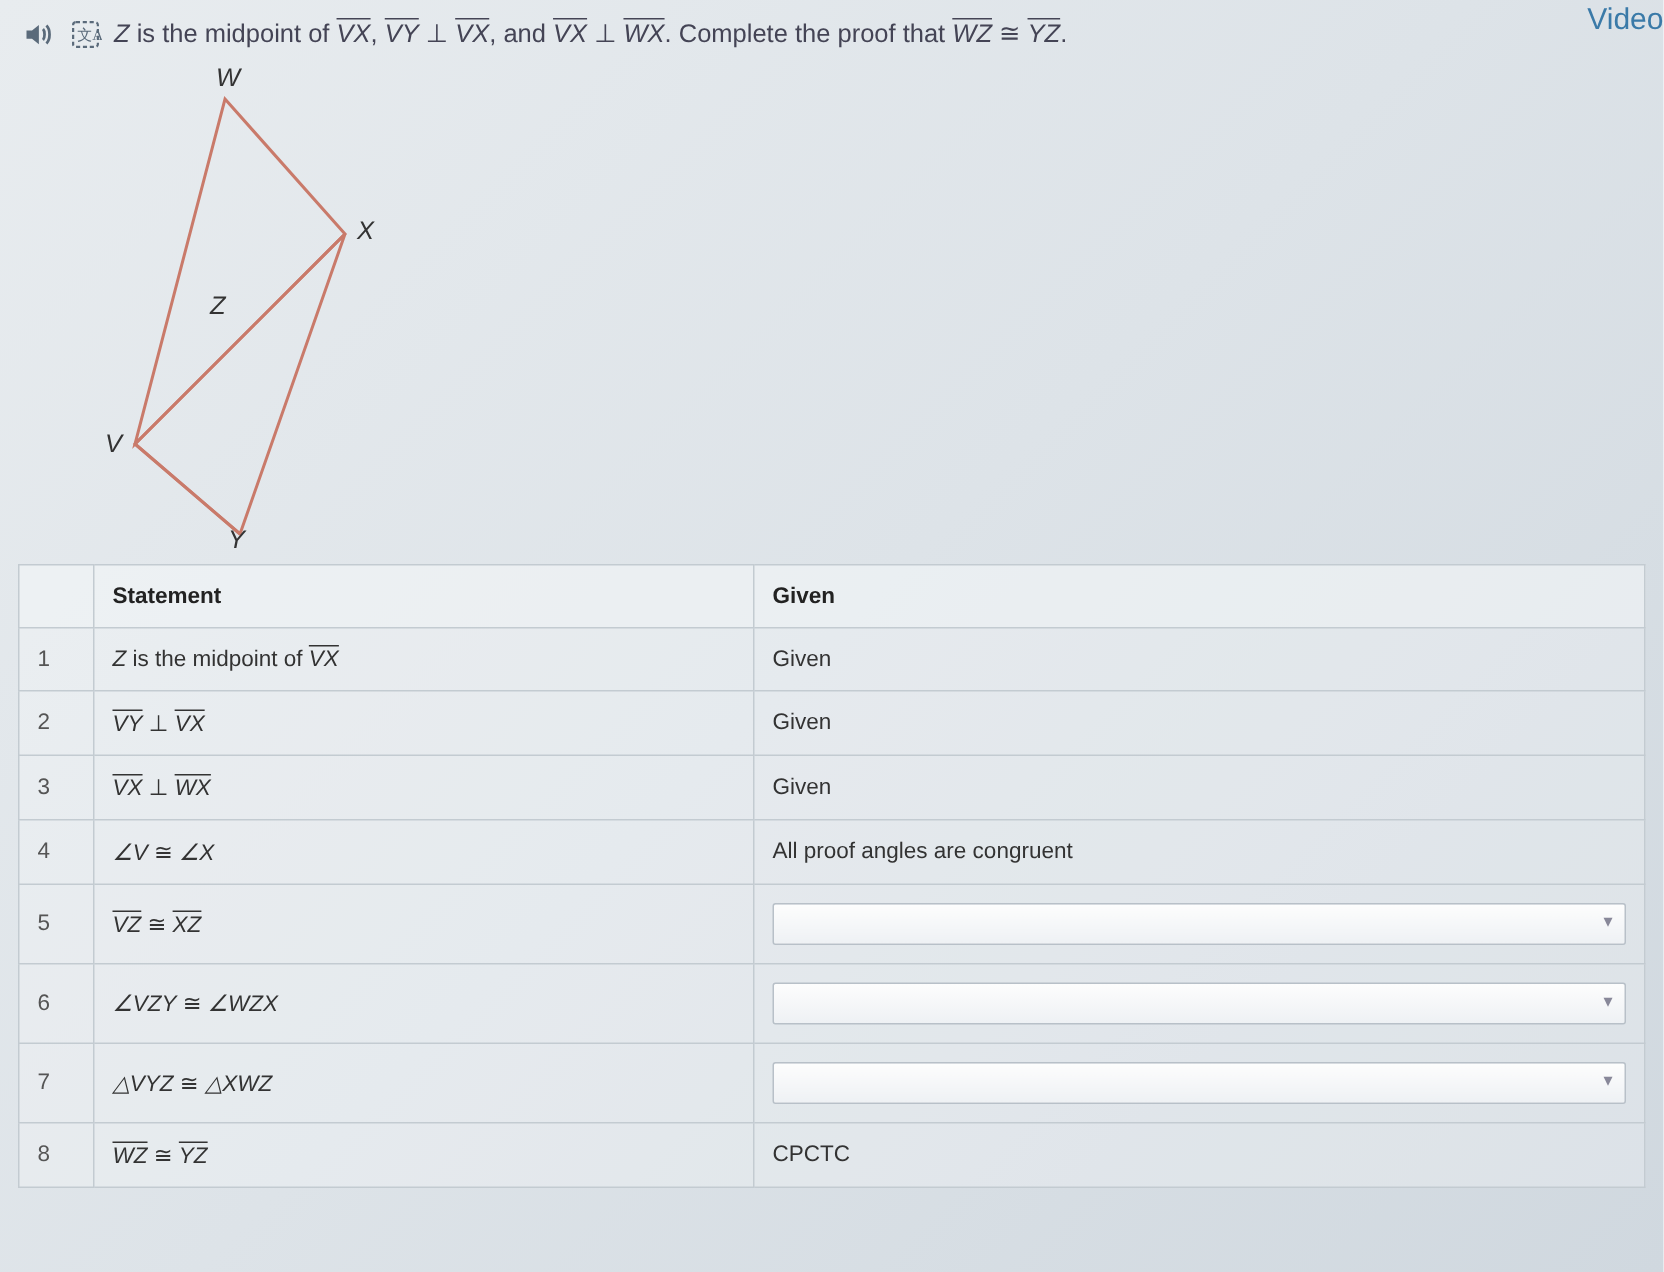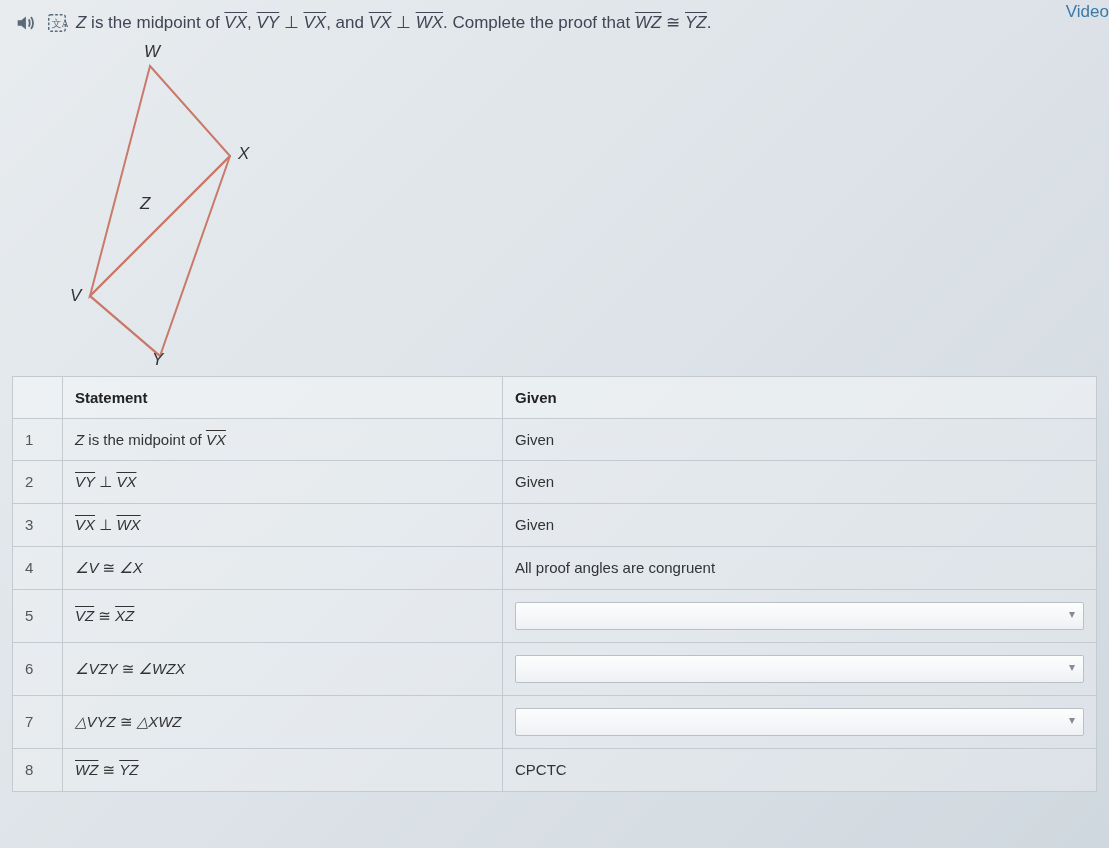--- a/index.html
+++ b/index.html
@@ -34,21 +34,21 @@
     flex: 1;
     padding-top: 2px;
   }
   .ov { text-decoration: overline; font-style: italic; }
   .it { font-style: italic; }
   .video-link {
     position: absolute;
     top: 2px;
     right: 0;
     color: #3a7aa8;
-    font-size: 17px;
+    font-size: 20px;
   }
   .figure {
     margin: 10px 0 10px 70px;
     width: 200px;
     height: 320px;
     position: relative;
   }
   .figure svg { width: 100%; height: 100%; }
   .vlabel {
     position: absolute;

